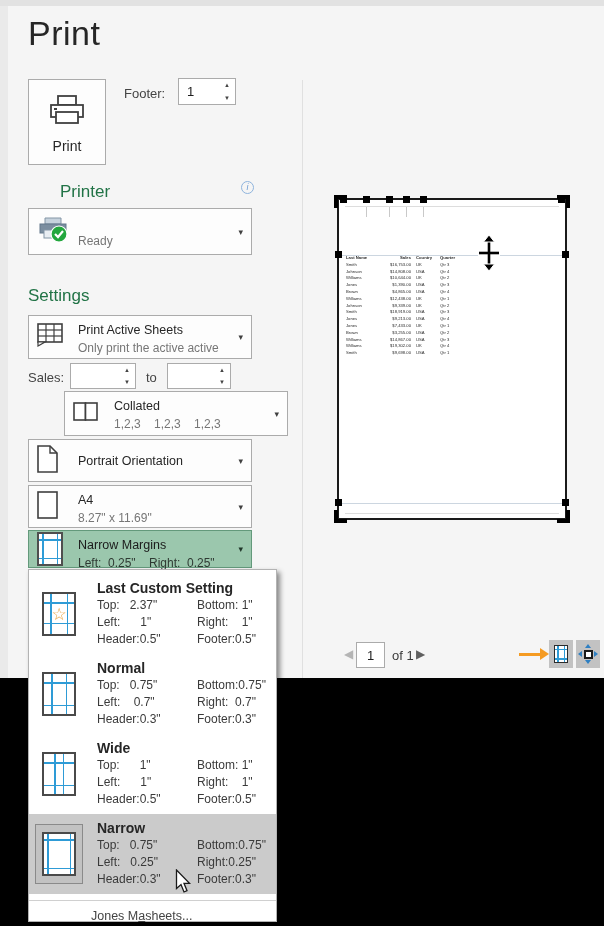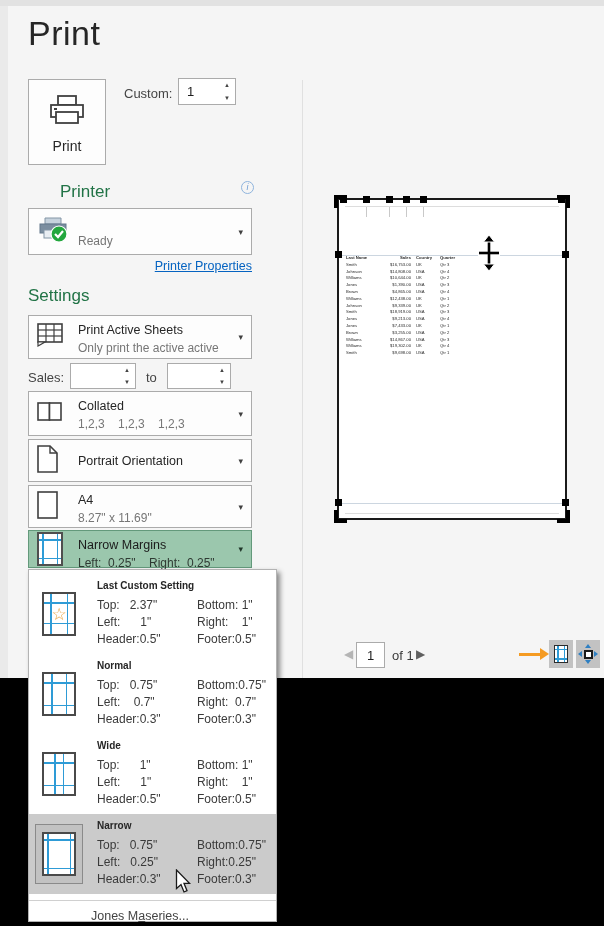--- a/index.html
+++ b/index.html
@@ -29,21 +29,21 @@
 
   .combo { position:absolute; left:28px; width:224px; background:#fdfdfd; border:1px solid #ababab; cursor:pointer; }
   .combo .ic { position:absolute; left:8px; top:50%; transform:translateY(-50%); }
   .combo .t1 { position:absolute; left:49px; top:7px; font-size:12.5px; color:#262626; white-space:pre; }
   .combo .t2 { position:absolute; left:49px; top:25px; font-size:12px; color:#767676; white-space:pre; }
   .combo .t1.center { top:50%; transform:translateY(-50%); }
   .caret { position:absolute; right:8px; top:50%; transform:translateY(-50%); font-size:9px; color:#404040; }
 
   .printer-combo { top:208px; height:47px; }
   .combo-sheets { top:315px; height:44px; }
-  .combo-collated { top:391px; height:45px; }
+  .combo-collated { top:391px; height:45px;margin-left:36px; }
   .combo-orient { top:439px; height:43px; }
   .combo-paper { top:485px; height:43px; }
 
   .link { position:absolute; left:28px; top:259px; width:224px; text-align:right; font-size:12.5px; color:#0563c1; text-decoration:underline; cursor:pointer; }
 
   .pages-label { position:absolute; left:28px; top:370px; font-size:13px; color:#444; }
   .pg-input { position:absolute; top:363px; width:66px; height:26px; background:#fff; border:1px solid #ababab; }
   .pg-from { left:70px; } .pg-to-box { left:167px; width:64px; }
   .to-label { position:absolute; left:146px; top:370px; font-size:13px; color:#444; }
 
@@ -67,21 +67,21 @@
   .margins-icon { position:relative; width:34px; height:44px; background:#fff; border:2px solid #4a4a4a; }
   .margins-icon i { position:absolute; background:#2e9bd6; }
   .margins-icon .vl { top:0; bottom:0; width:1.5px; left:7px; }
   .margins-icon .vr { top:0; bottom:0; width:1.5px; right:7px; }
   .margins-icon .ht { left:0; right:0; height:1.5px; top:8px; }
   .margins-icon .hb { left:0; right:0; height:1.5px; bottom:8px; }
   .margins-icon.lcs .vl{left:6px;} .margins-icon.lcs .vr{right:6px;} .margins-icon.lcs .ht{top:8px;} .margins-icon.lcs .hb{bottom:10px;}
   .margins-icon.wide .vl{left:10px;} .margins-icon.wide .vr{right:10px;}
   .margins-icon.narrow .vl{left:3px;} .margins-icon.narrow .vr{right:3px;} .margins-icon.narrow .ht{top:5px;} .margins-icon.narrow .hb{bottom:5px;}
   .margin-star { display:none; position:absolute; inset:0; align-items:center; justify-content:center; font-size:17px; color:#e8a33d; }
-  .menu-item .ttl { position:absolute; left:68px; top:6px; font-size:10px; font-weight:bold; color:#262626; }
+  .menu-item .ttl { position:absolute; left:68px; top:6px; font-size:14px; font-weight:bold; color:#262626; }
   .menu-item .det { position:absolute; left:68px; top:24px; display:grid; grid-template-columns:100px auto; grid-auto-rows:17px; font-size:12px; color:#3a3a3a; white-space:pre; }
   .menu-sep { height:1px; background:#d0d0d0; margin:6px 0 0 0; }
   .menu-custom { position:relative; height:30px; line-height:30px; padding-left:62px; font-size:12.5px; color:#444; cursor:pointer; }
   .menu-custom .accel { text-decoration:underline; }
 
   
   .preview-page { position:absolute; left:337px; top:198px; width:230px; height:322px; background:#fff; border:2px solid #1a1a1a; z-index:2; }
   .cm { position:absolute; width:13px; height:13px; border:0 solid #000; }
   .cm.tl { left:-5px; top:-5px; border-left-width:4px; border-top-width:4px; }
   .cm.tr { right:-5px; top:-5px; border-right-width:4px; border-top-width:4px; }
@@ -141,21 +141,21 @@
   <div class="big-print-btn">
     <svg width="40" height="36" viewBox="0 0 40 36">
       <rect x="11" y="2" width="18" height="9" fill="#fff" stroke="#404040" stroke-width="1.8"></rect>
       <rect x="4" y="11" width="32" height="12" fill="#fff" stroke="#404040" stroke-width="1.8"></rect>
       <rect x="9" y="18" width="22" height="11" fill="#fff" stroke="#404040" stroke-width="1.8"></rect>
       <rect x="7" y="14" width="3" height="2" fill="#404040"></rect>
     </svg>
     <div class="lbl">Print</div>
   </div>
 
-  <div class="copies-label">Custom:</div>
+  <div class="copies-label">Footer:</div>
   <div class="copies-box">
     <span class="val">1</span>
     <span class="spin">
       <span class="u">▲</span>
       <span class="d">▼</span>
     </span>
   </div>
 
   <div class="section-heading" style="left:28px; top:182px;margin-left:32px;">Printer</div>
   <div class="info-icon">i</div>
@@ -167,21 +167,20 @@
         <rect x="3" y="8" width="26" height="9" fill="#7b8ea0" stroke="#64788b" stroke-width="1"></rect>
         <rect x="7" y="14" width="18" height="8" fill="#e8edf2" stroke="#8496a6" stroke-width="1"></rect>
         <circle cx="22" cy="18" r="8" fill="#23a73e" stroke="#fff" stroke-width="1.2"></circle>
         <polyline points="18,18 21,21 26,15" fill="none" stroke="#fff" stroke-width="2.2"></polyline>
       </svg>
     </span>
     <span class="t2">Ready</span>
     <span class="caret">▾</span>
   </div>
 
-  <div class="link">Printer Properties</div>
 
   <div class="section-heading" style="left:28px; top:286px;">Settings</div>
 
   <div class="combo combo-sheets">
     <span class="ic">
       <svg width="27" height="24" viewBox="0 0 27 24">
         <rect x="1" y="1" width="24" height="18" fill="#fff" stroke="#3f3f3f" stroke-width="1.6"></rect>
         <line x1="9" y1="1" x2="9" y2="19" stroke="#3f3f3f" stroke-width="1.2"></line>
         <line x1="17" y1="1" x2="17" y2="19" stroke="#3f3f3f" stroke-width="1.2"></line>
         <line x1="1" y1="7" x2="25" y2="7" stroke="#3f3f3f" stroke-width="1.2"></line>
@@ -335,21 +334,21 @@
           <span>Bottom:0.75"</span>
           <span>Left:   0.25"</span>
           <span>Right:0.25"</span>
           <span>Header:0.3"</span>
           <span>Footer:0.3"</span>
         </span>
       </div>
     </div>
   <div class="menu-sep"></div>
   <div class="menu-custom">
-    <span>Jones M</span><span class="accel">a</span><span>series...</span>
+    <span>Jones M</span><span class="accel">a</span><span>sheets...</span>
   </div>
 </div>
 
 <div class="preview-page">
   <span class="cm tl"></span>
   <span class="cm tr"></span>
   <span class="cm bl"></span>
   <span class="cm br"></span>
 
   <span class="sq" style="left:1px;  top:-4px;"></span>

